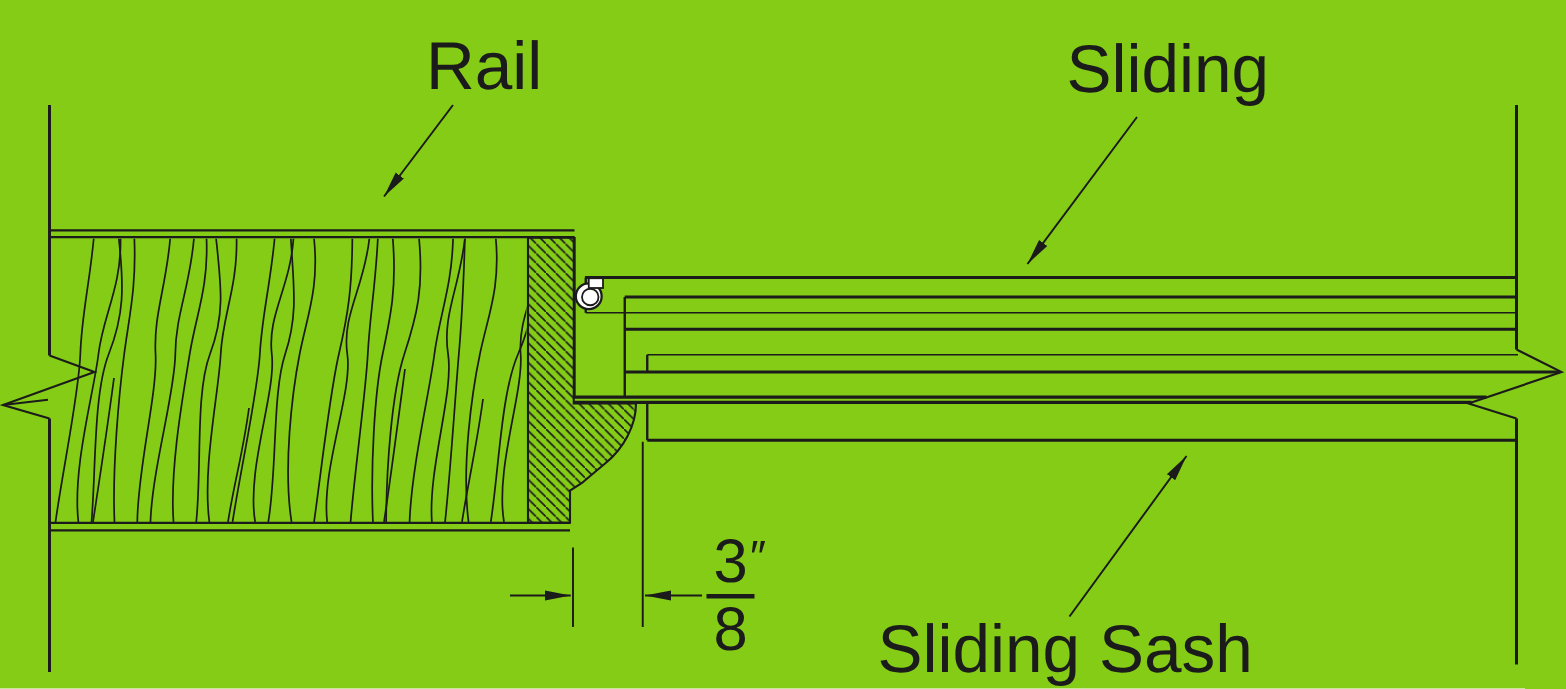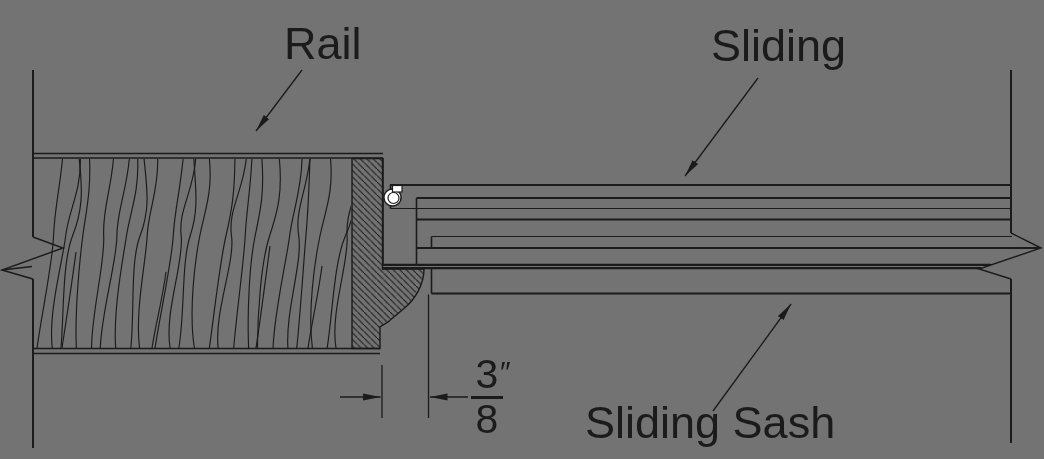--- a/index.html
+++ b/index.html
@@ -1,17 +1,17 @@
 <!DOCTYPE html>
 <html><head>
 <meta charset="utf-8">
 <style>
   html,body{margin:0;padding:0;background:#ffffff;}
   #stage{
-    position:relative;width:1044px;height:459px;background:#737373;
+    position:relative;width:1044px;height:459px;background:#84cc16;
     font-family:"Liberation Sans","DejaVu Sans",sans-serif;overflow:hidden;
     color:#1b1b1b;
   }
   #stage svg{position:absolute;left:0;top:0;}
   .callout{
     position:absolute;font-size:45px;line-height:1;color:#1b1b1b;
     white-space:nowrap;letter-spacing:0px;
   }
   .fraction{
     position:absolute;left:471px;top:355px;width:32px;text-align:center;
@@ -133,21 +133,21 @@
       <path class="ln" stroke-width="1.3" d="M302,70 L256,131" marker-end="url(#ah)"></path>
       <path class="ln" stroke-width="1.3" d="M758,78 L685,176" marker-end="url(#ah)"></path>
       <path class="ln" stroke-width="1.3" d="M713,411 L791,304" marker-end="url(#ah)"></path>
     </g>
   </svg>
 
   <div class="callout" style="left:284px;top:21px">Rail</div>
 
   <div class="callout" style="left:711px;top:23px">Sliding</div>
 
-  <div class="callout" style="left:585px;top:400px">Sliding Sash</div>
+  <div class="callout" style="left:585px;top:410px">Sliding Sash</div>
 
   <div class="fraction">
     <div>3</div>
     <div class="bar"></div>
     <div>8</div>
   </div>
   <div class="unit">″</div>
 
 </div>
 

